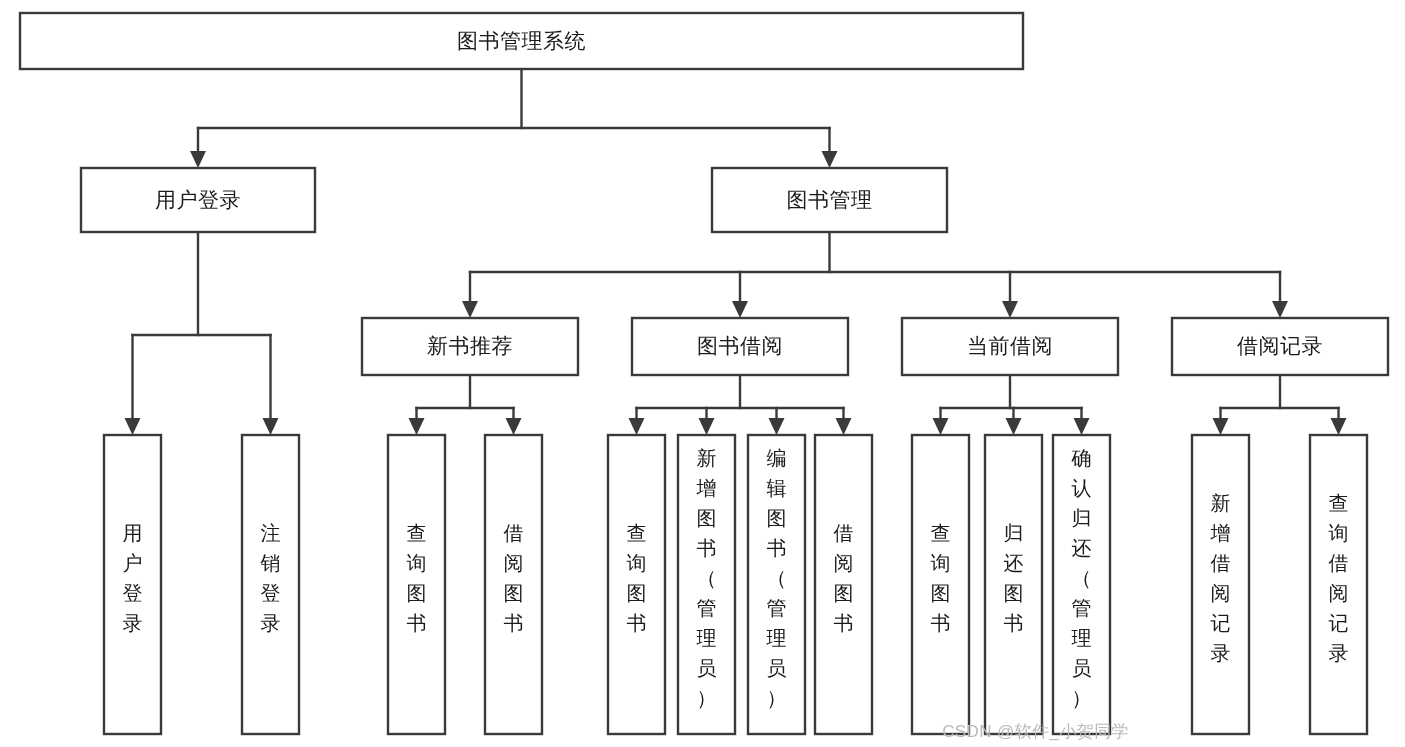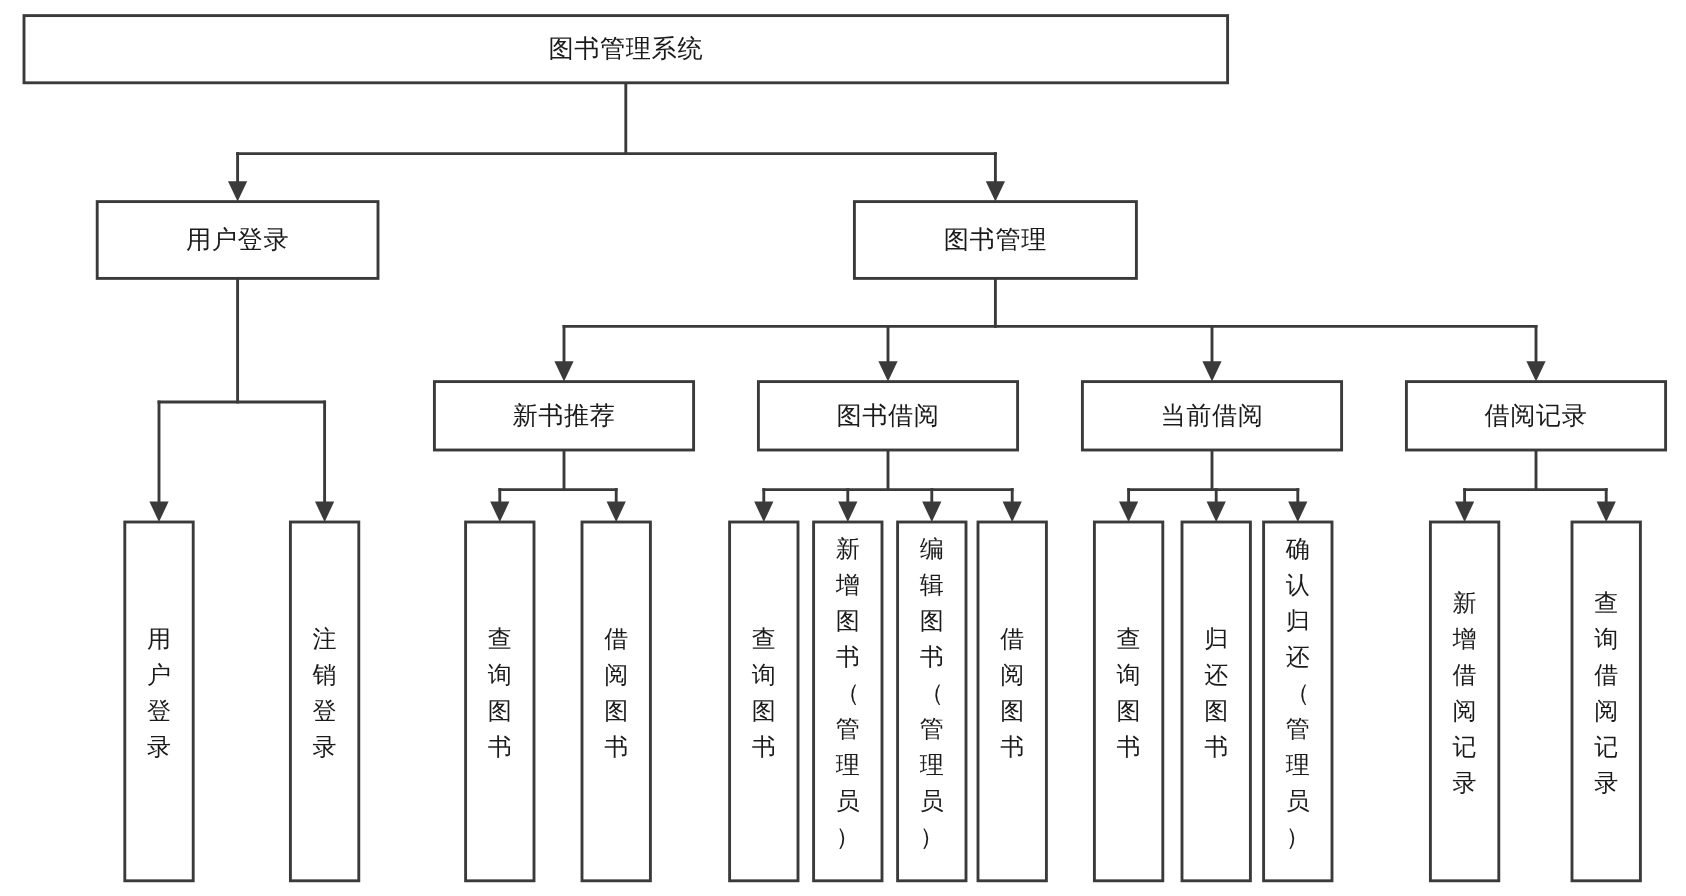--- a/index.html
+++ b/index.html
@@ -207,14 +207,15 @@
           <rect x="1192" y="435" width="57" height="299" class="node-box"></rect>
           <text x="1220.5" class="node-label-v"><tspan x="1220.5" y="509.5">新</tspan><tspan x="1220.5" y="539.5">增</tspan><tspan x="1220.5" y="569.5">借</tspan><tspan x="1220.5" y="599.5">阅</tspan><tspan x="1220.5" y="629.5">记</tspan><tspan x="1220.5" y="659.5">录</tspan></text>
         </g>
         <g>
           <rect x="1310" y="435" width="57" height="299" class="node-box"></rect>
           <text x="1338.5" class="node-label-v"><tspan x="1338.5" y="509.5">查</tspan><tspan x="1338.5" y="539.5">询</tspan><tspan x="1338.5" y="569.5">借</tspan><tspan x="1338.5" y="599.5">阅</tspan><tspan x="1338.5" y="629.5">记</tspan><tspan x="1338.5" y="659.5">录</tspan></text>
         </g>
       </g>
   </svg>
 
+  <div class="watermark-text">CSDN @软件_小贺同学</div>
 
 </div>
 
 </body></html>

